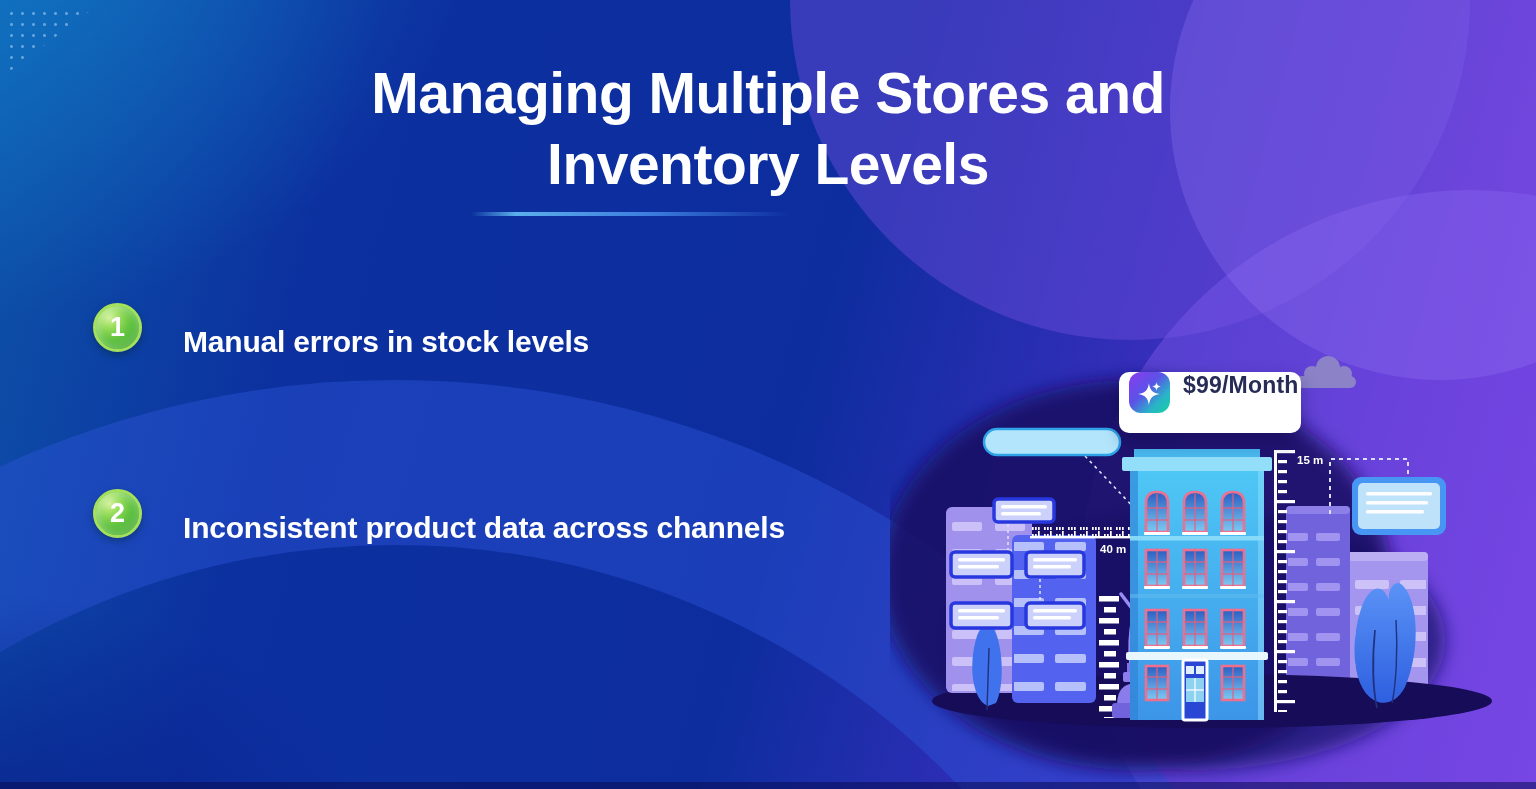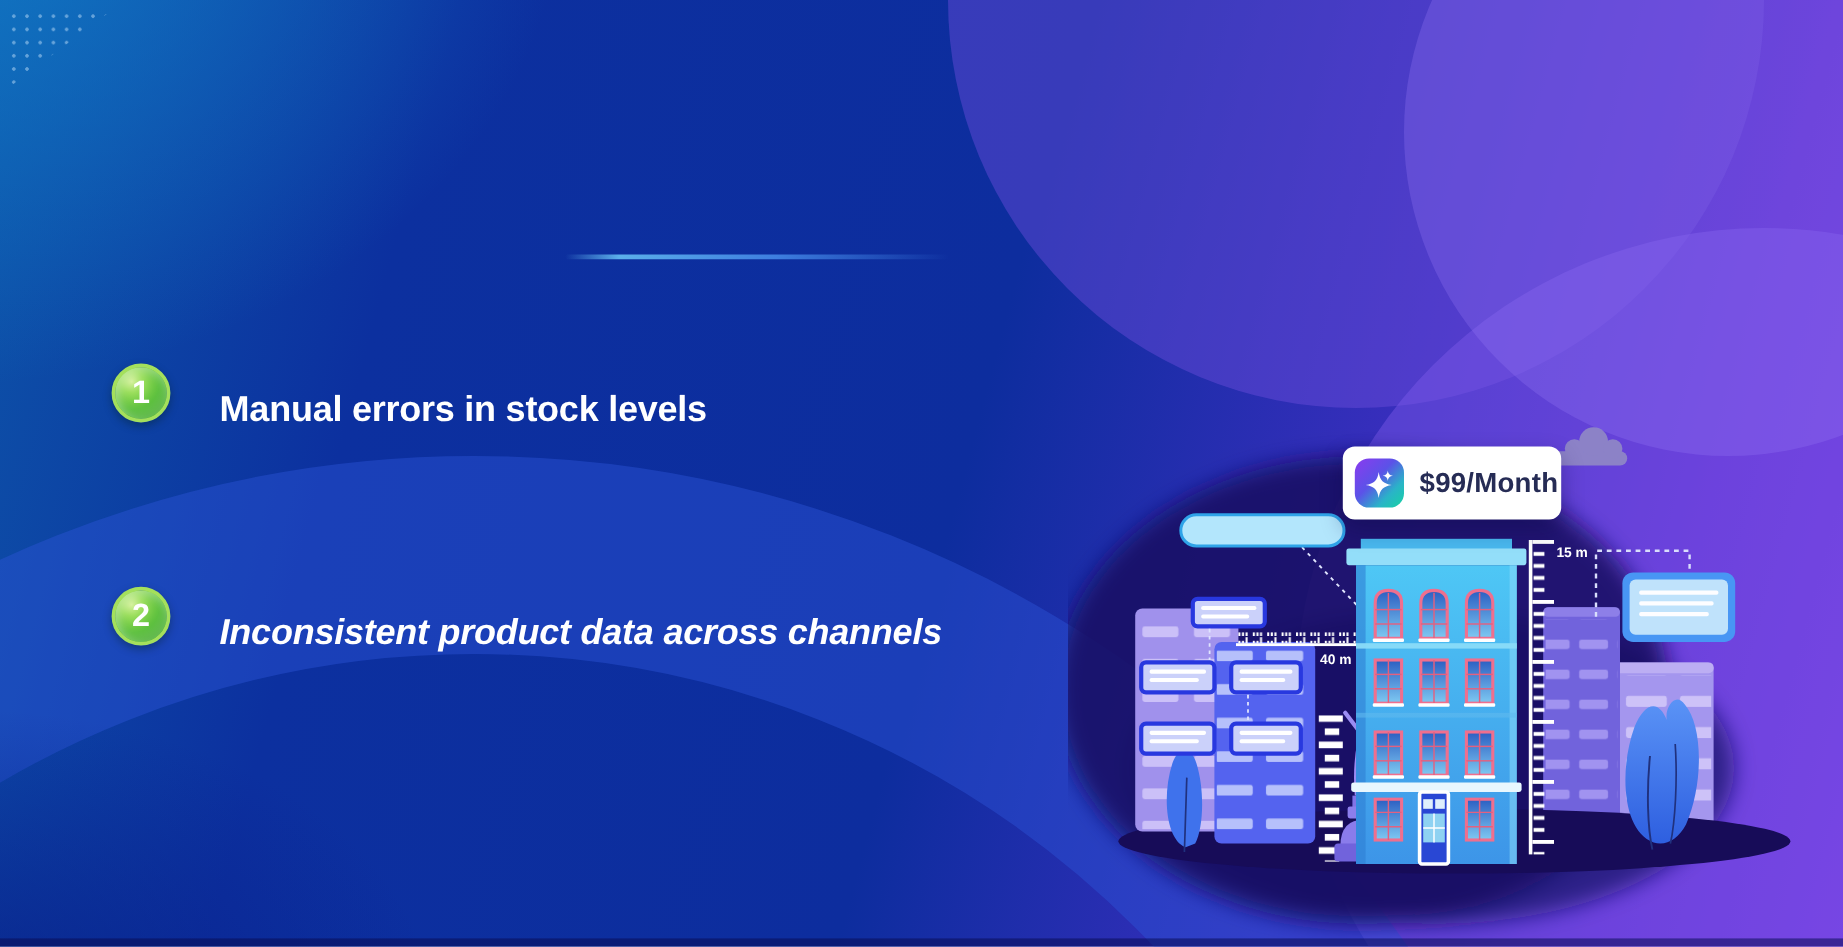--- a/index.html
+++ b/index.html
@@ -31,46 +31,47 @@
   
   .item-badge{position:absolute;width:49px;height:49px;border-radius:50%;z-index:3;
     background:radial-gradient(circle at 32% 28%, #d4f19b 0%, #9ade5c 22%, #55bd35 55%, #3ba525 85%, #2f8f1e 100%);
     border:3px solid #a4e05c;box-sizing:border-box;
     box-shadow:inset -4px -6px 10px rgba(255,255,255,.18), inset 3px 4px 8px rgba(255,255,255,.32), 0 3px 7px rgba(0,30,15,.35);
     display:flex;align-items:center;justify-content:center;color:#ffffff;font-size:27px;font-weight:700;}
   .badge-1{left:93px;top:303px;}
   .badge-2{left:93px;top:489px;}
   .item-label{position:absolute;left:183px;color:#ffffff;font-size:30px;font-weight:700;letter-spacing:-.2px;line-height:49px;z-index:3;white-space:nowrap;margin-top:14px;}
   .label-1{top:303px;}
-  .label-2{top:489px;font-style:italic;}
+  .label-2{top:489px;}
 
   
   .city-svg{position:absolute;left:890px;top:350px;width:646px;height:439px;z-index:2;}
 
   .price-tag{position:absolute;left:1119px;top:372px;width:182px;height:61px;z-index:4;
-    background:#ffffff;border-radius:10px;display:flex;align-items:center;
+    background:#ffffff;border-radius:10px;display:flex;align-items:flex-start;
     box-shadow:0 8px 18px rgba(12,8,70,.35);}
   .price-icon{width:41px;height:41px;margin-left:10px;border-radius:12px;flex:0 0 auto;
     background:linear-gradient(135deg,#8b3bef 0%,#5b52e8 42%,#2ab3c8 72%,#16d3a2 100%);
     display:flex;align-items:center;justify-content:center;}
   .price-label{margin-left:13px;color:#262c55;font-size:23px;font-weight:700;letter-spacing:.2px;}
 </style>
 </head>
 <body>
 
 <div class="slide">
 
   <div class="glow-topleft"></div>
   <div class="blob blob-a"></div>
   <div class="blob blob-b"></div>
   <div class="blob blob-c"></div>
   <div class="ring"></div>
   <div class="corner-shade"></div>
   <div class="corner-dots"></div>
 
+  <h1 class="title">Managing Multiple Stores and Inventory Levels</h1>
   <div class="title-underline"></div>
 
   <div class="item-badge badge-1">
     <span>1</span>
   </div>
   <div class="item-label label-1">Manual errors in stock levels</div>
 
   <div class="item-badge badge-2">
     <span>2</span>
   </div>

